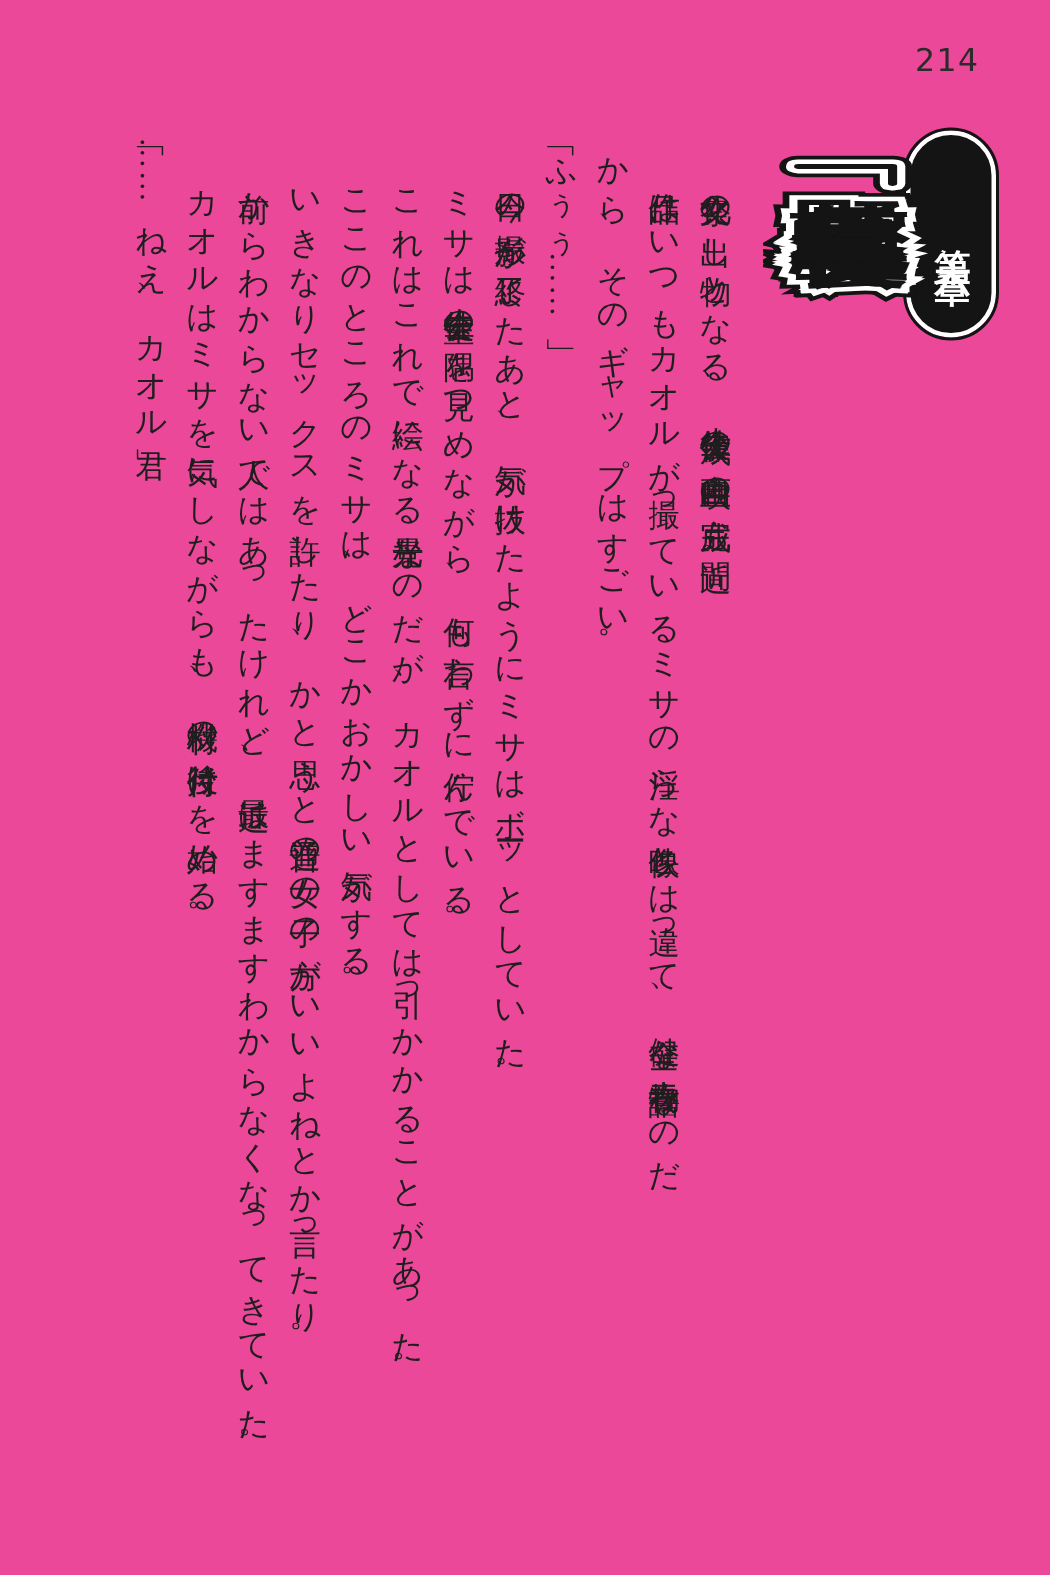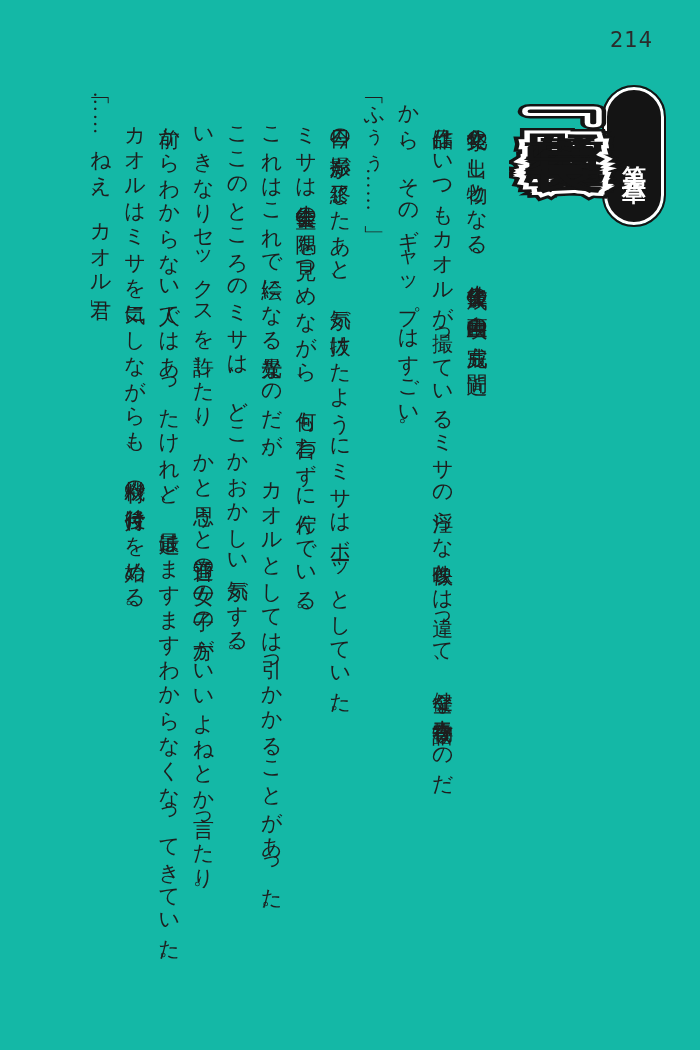--- a/index.html
+++ b/index.html
@@ -1,21 +1,21 @@
 <!DOCTYPE html>
 <html><head>
 <meta charset="utf-8">
 <style>
   html,body{margin:0;padding:0;}
   body{
     width:700px;height:1050px;position:relative;overflow:hidden;
     background:#fefefe;
     font-family:"Liberation Serif","DejaVu Serif",serif;
   }
-  .page{position:absolute;inset:0;width:700px;height:1050px;background:#14b8a6;}
+  .page{position:absolute;inset:0;width:700px;height:1050px;background:#ec4899;}
 
   
   .pagenum{
     position:absolute;top:28px;left:610px;
     font-family:"DejaVu Sans","Liberation Sans",sans-serif;
     font-size:21px;color:#2b2b2b;letter-spacing:1px;
   }
 
   
   .badge{

